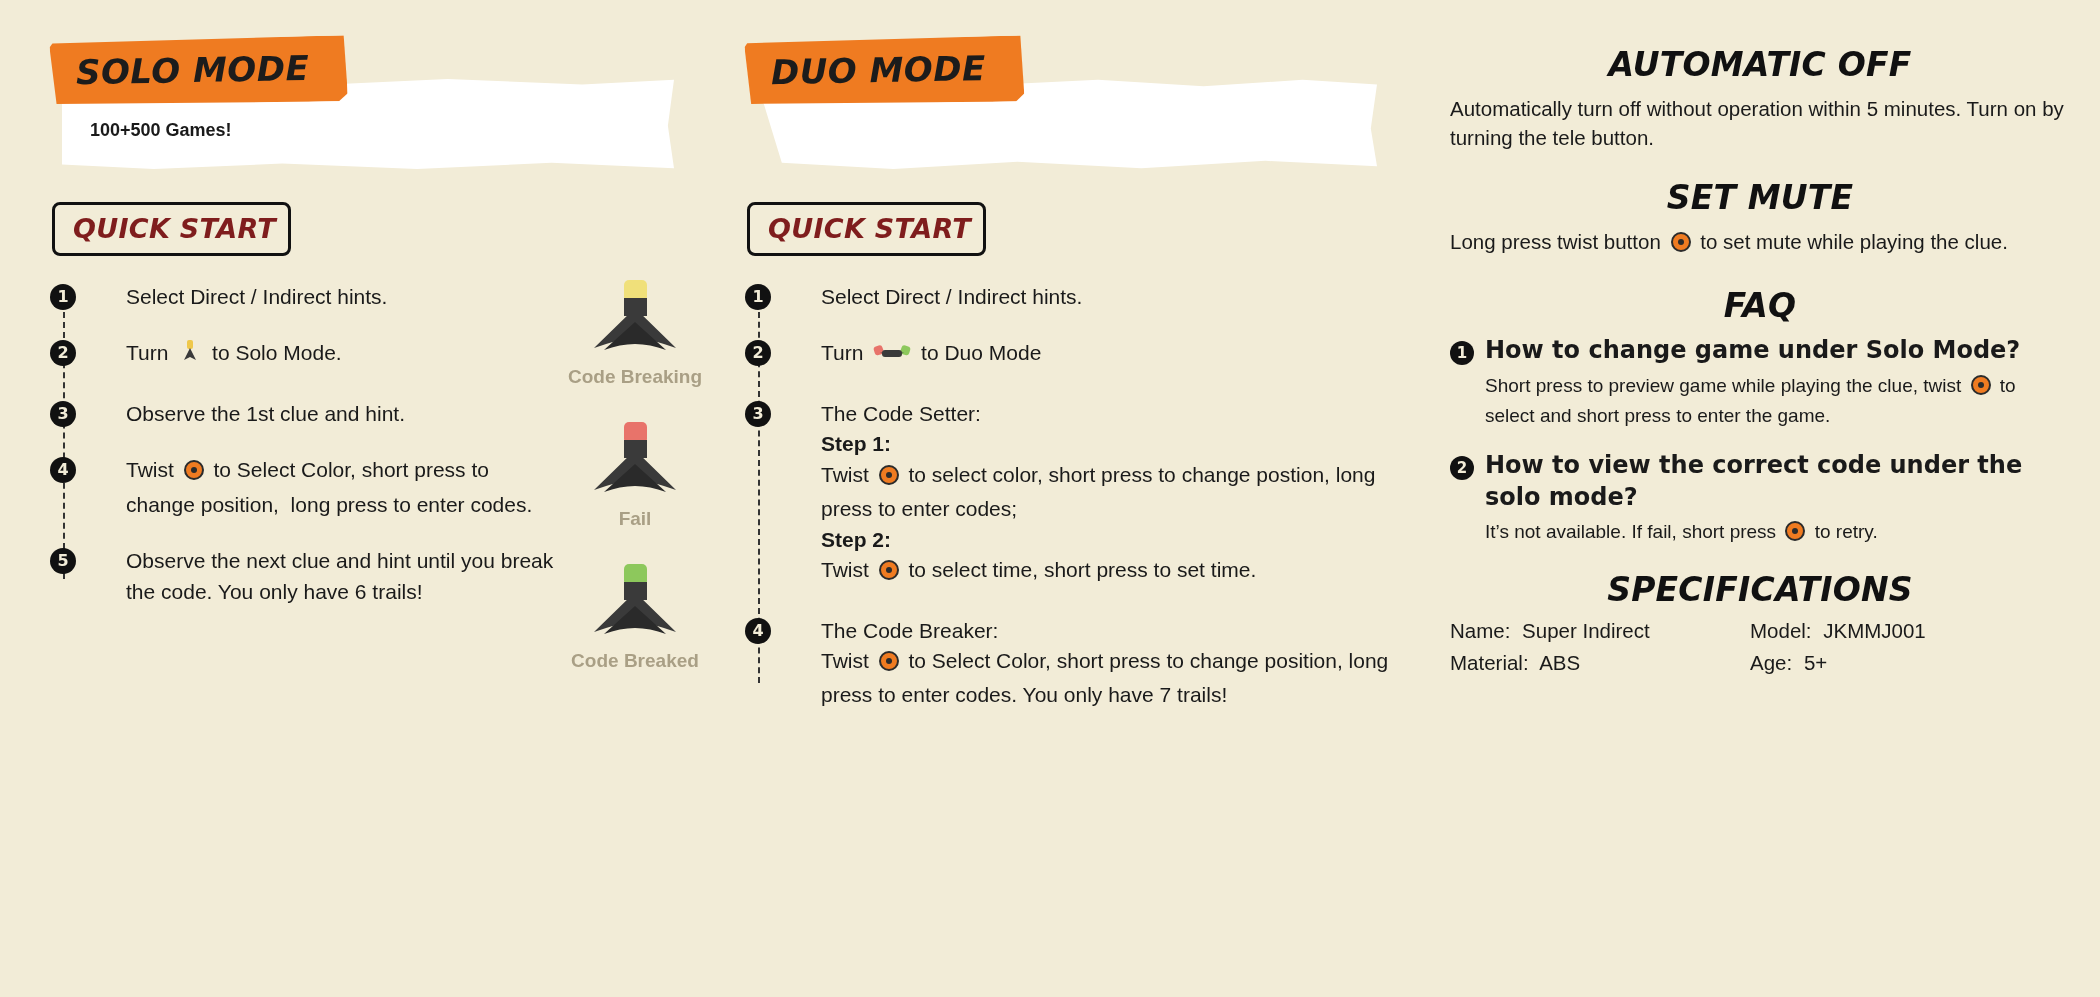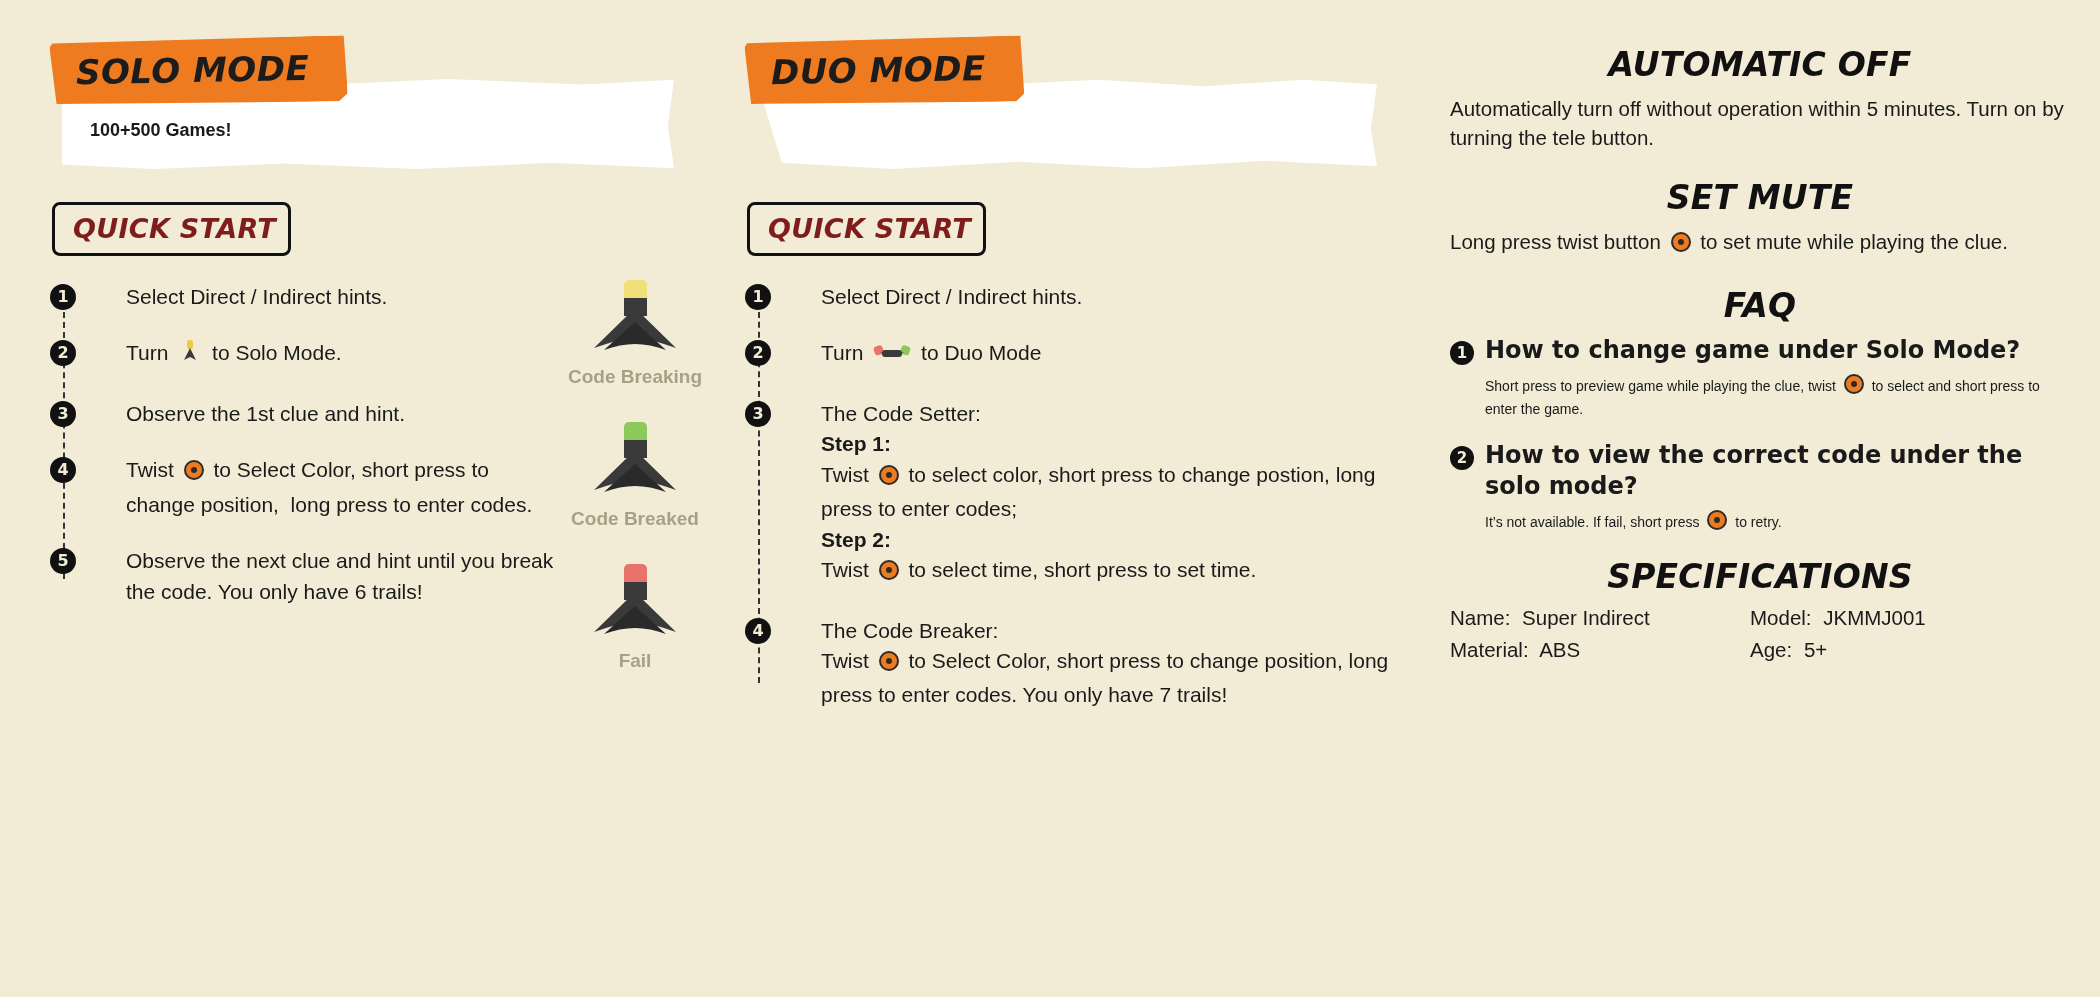--- a/index.html
+++ b/index.html
@@ -186,21 +186,21 @@
     font-family: "DejaVu Sans", sans-serif;
   }
   .faq-q {
     font-family: "DejaVu Sans", sans-serif;
     font-weight: bold;
     font-size: 24px;
     line-height: 1.3;
     max-width: 575px;
   }
   .faq-a {
-    font-size: 14px;
+    font-size: 19px;
     line-height: 1.42;
     margin: 2px 0 20px 35px;
     max-width: 575px;
   }
   .spec-grid {
     display: grid;
     grid-template-columns: 300px auto;
     row-gap: 8px;
     font-size: 20.5px;
   }
@@ -273,35 +273,35 @@
         <svg width="110" height="80" viewBox="0 0 110 80">
           <rect x="44" y="2" width="23" height="22" rx="5" fill="#f0e07a"></rect>
           <rect x="44" y="20" width="23" height="18" fill="#3a3a3a"></rect>
           <path d="M55 30 L96 70 Q74 62 55 60 Q36 62 14 70 Z" fill="#3a3a3a"></path>
           <path d="M55 44 L86 72 Q70 66 55 66 Q40 66 24 72 Z" fill="#2a2a2a"></path>
         </svg>
         <div class="knob-label">Code Breaking</div>
       </div>
       <div class="knob-item">
         <svg width="110" height="80" viewBox="0 0 110 80">
+          <rect x="44" y="2" width="23" height="22" rx="5" fill="#e8736a"></rect>
+          <rect x="44" y="20" width="23" height="18" fill="#3a3a3a"></rect>
+          <path d="M55 30 L96 70 Q74 62 55 60 Q36 62 14 70 Z" fill="#3a3a3a"></path>
+          <path d="M55 44 L86 72 Q70 66 55 66 Q40 66 24 72 Z" fill="#2a2a2a"></path>
+        </svg>
+        <div class="knob-label">Fail</div>
+      </div>
+      <div class="knob-item">
+        <svg width="110" height="80" viewBox="0 0 110 80">
           <rect x="44" y="2" width="23" height="22" rx="5" fill="#8dc85c"></rect>
           <rect x="44" y="20" width="23" height="18" fill="#3a3a3a"></rect>
           <path d="M55 30 L96 70 Q74 62 55 60 Q36 62 14 70 Z" fill="#3a3a3a"></path>
           <path d="M55 44 L86 72 Q70 66 55 66 Q40 66 24 72 Z" fill="#2a2a2a"></path>
         </svg>
         <div class="knob-label">Code Breaked</div>
-      </div>
-      <div class="knob-item">
-        <svg width="110" height="80" viewBox="0 0 110 80">
-          <rect x="44" y="2" width="23" height="22" rx="5" fill="#e8736a"></rect>
-          <rect x="44" y="20" width="23" height="18" fill="#3a3a3a"></rect>
-          <path d="M55 30 L96 70 Q74 62 55 60 Q36 62 14 70 Z" fill="#3a3a3a"></path>
-          <path d="M55 44 L86 72 Q70 66 55 66 Q40 66 24 72 Z" fill="#2a2a2a"></path>
-        </svg>
-        <div class="knob-label">Fail</div>
       </div>
     </div>
   </div>
 
   <div class="col-duo">
 
     <div class="banner-wrap">
       <div class="banner-paper duo"></div>
       <div class="banner-tag">
         <div class="tag-text">DUO MODE</div>

